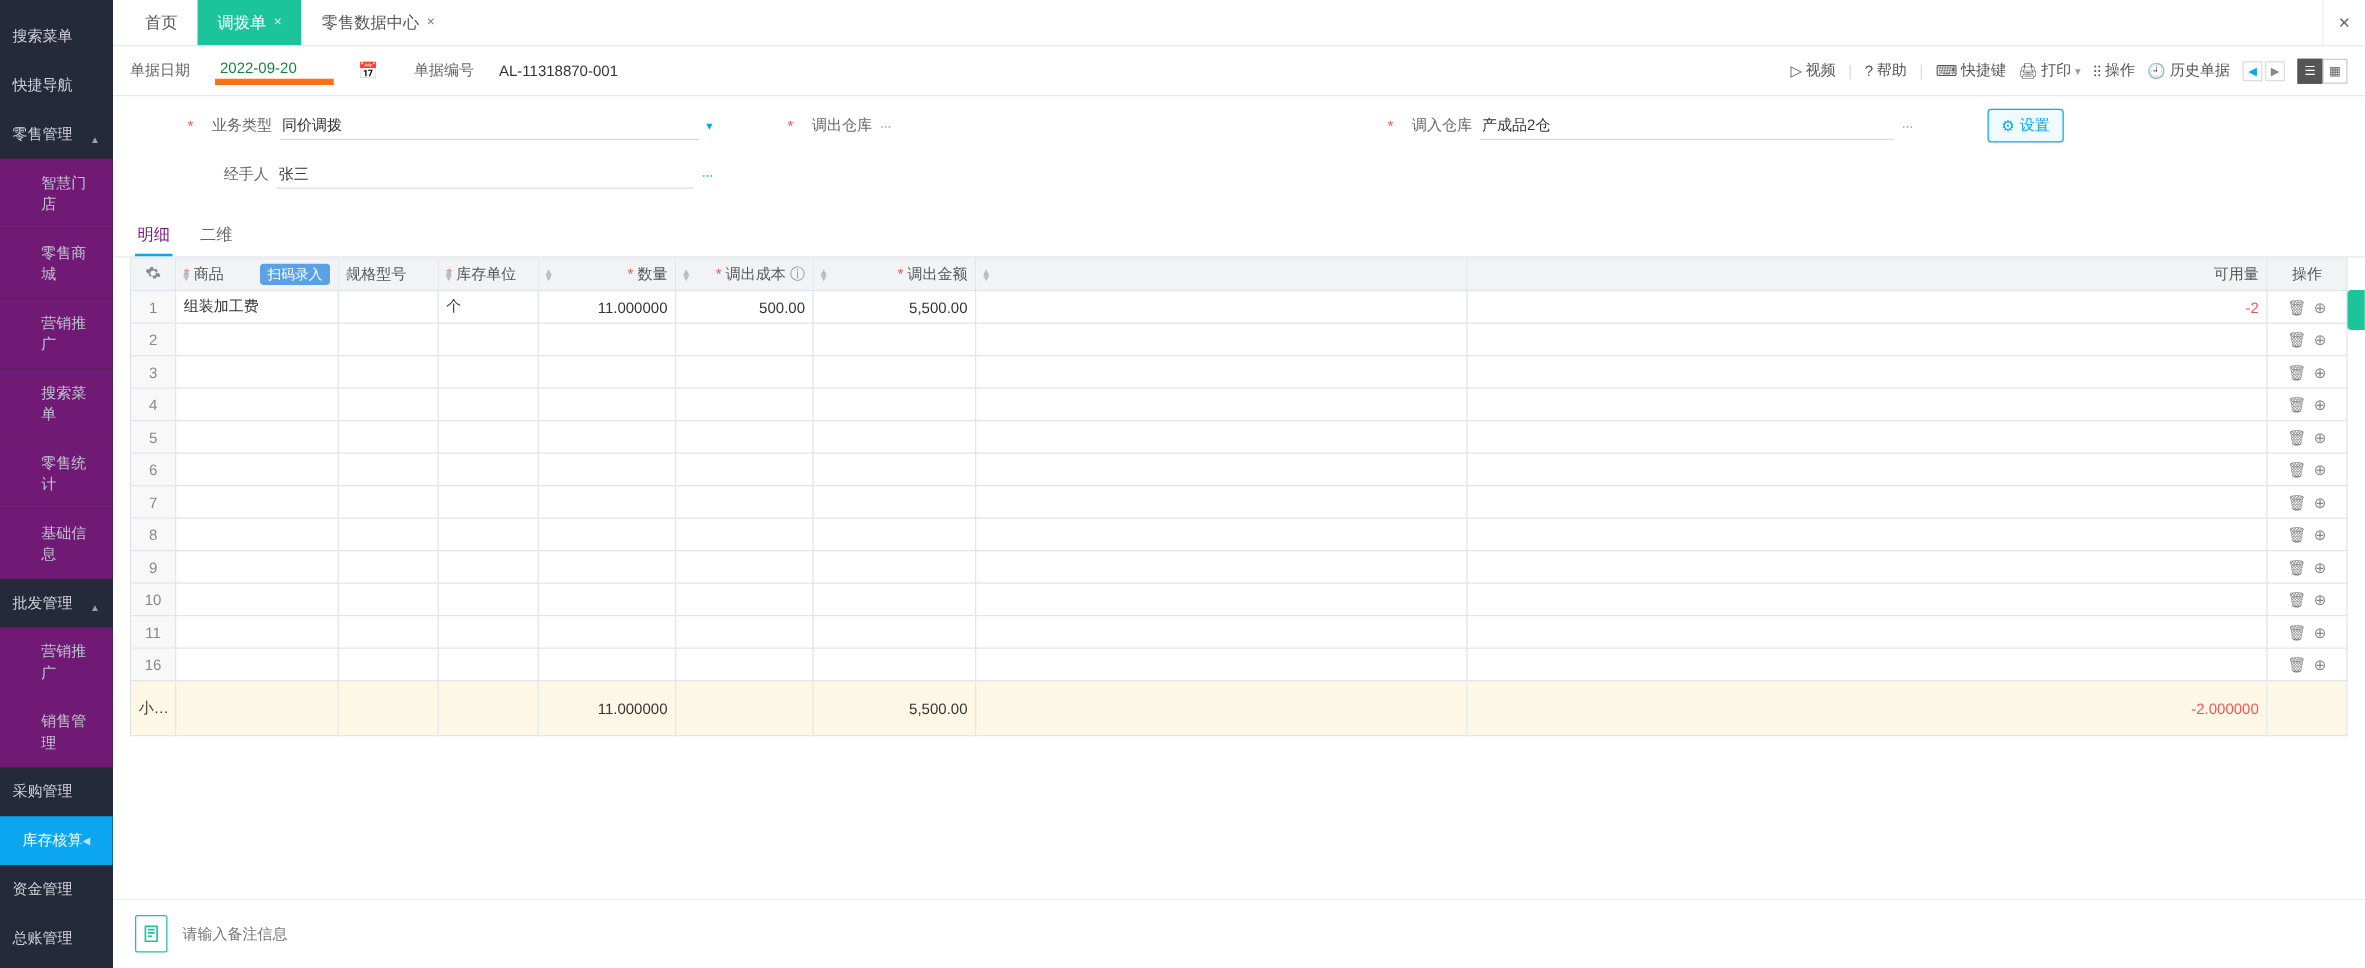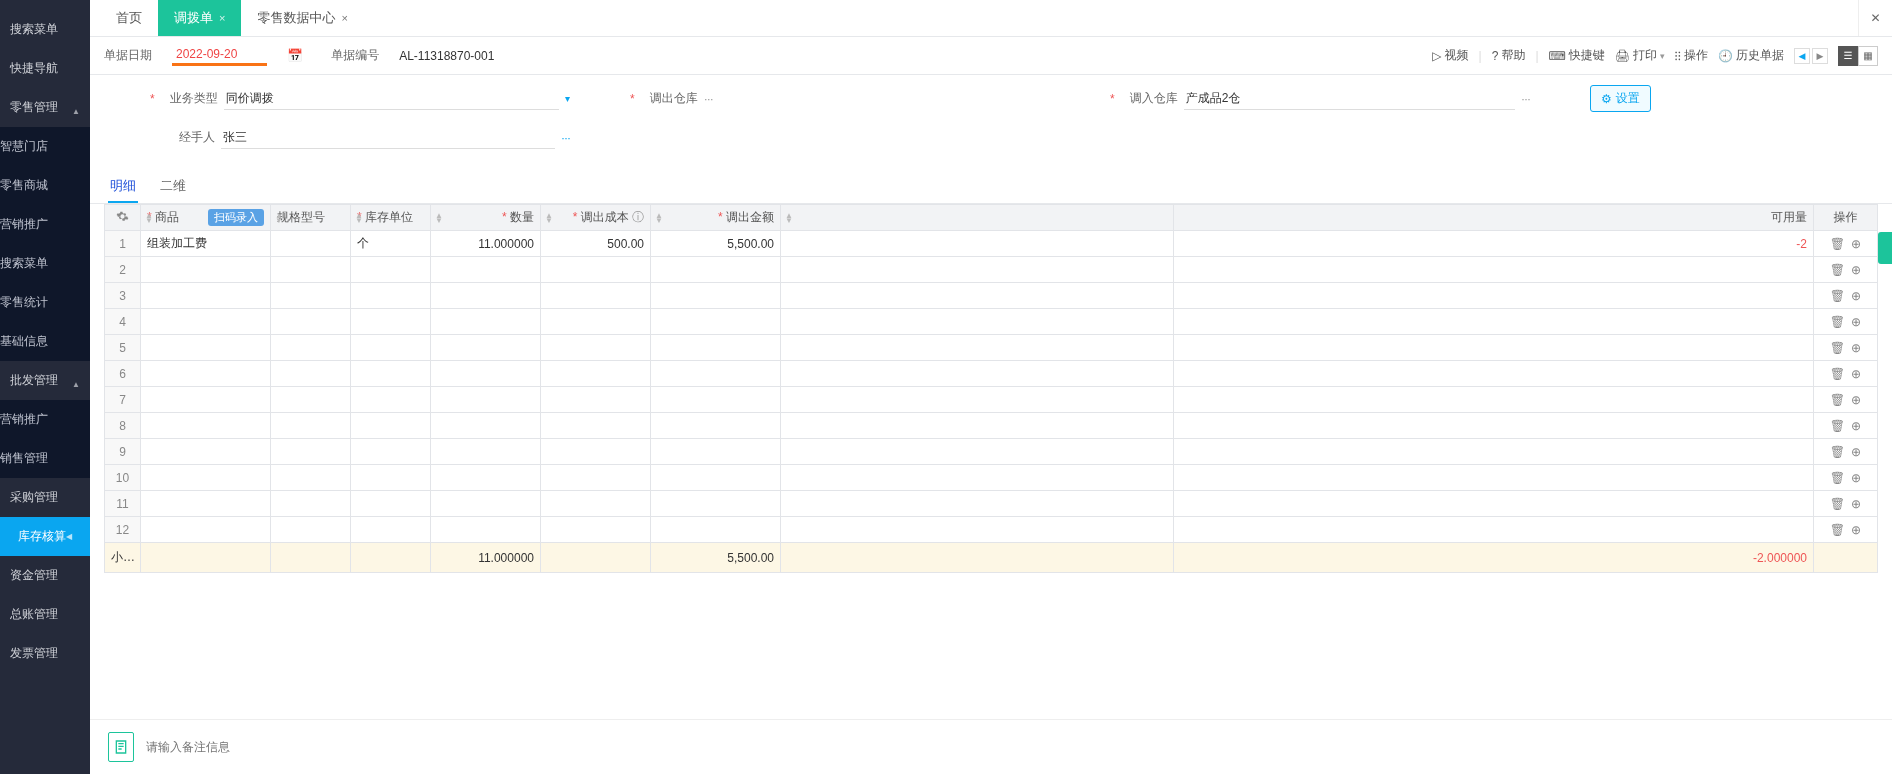--- a/index.html
+++ b/index.html
@@ -24,21 +24,21 @@
     }
     .sidebar-item {
       padding: 11px 10px;
       font-size: 12px;
       color: #d0d2d8;
       cursor: pointer;
       display: flex;
       align-items: center;
       justify-content: space-between;
     }
-    .sidebar-item.sub { padding-left: 0; background: #0f172a; color: #bfc3cf;}
+    .sidebar-item.sub { padding-left: 33px; background: #701a75; color: #bfc3cf;}
     .sidebar-item.section { font-weight: 500; align-items: flex-end; }
     .sidebar-item.active { background: #0aa6f0; color: #fff; justify-content: center; }
     .sidebar-chevron { opacity: .7; font-size: 8px; }
 
     
     .main {
       margin-left: 90px;
       height: 100vh;
       display: flex;
       flex-direction: column;
@@ -83,22 +83,22 @@
     .doc-header .left {
       display:flex; align-items:center; gap:20px;
     }
     .doc-header .right {
       margin-left:auto;
       display:flex; align-items:center; gap:10px;
       color:#666;
     }
     .kv-label { color:#666; font-size:12px; }
     .doc-date {
-      border:none; border-bottom:3px solid #f97316;
-      padding:2px 4px; width:95px; font-size:12px; color:#ef4444;
+      border:none; border-bottom:5px solid #f97316;
+      padding:2px 4px; width:95px; font-size:12px; color:#15803d;
     }
     .cal-icon { color:#999; font-size:13px; }
 
     .toolbar-link { display:inline-flex; align-items:center; gap:3px; cursor:pointer; color:#555; font-size:12px;}
     .toolbar-sep { color:#ddd; }
     .toolbar-carets { display:flex; gap:2px; }
     .caret-btn { width:16px;height:16px;border:1px solid #ddd;display:flex;align-items:center;justify-content:center;cursor:pointer;color:#888;font-size:9px;}
     .view-toggle { display:flex;}
     .view-toggle .vt { width:20px;height:20px;border:1px solid #ccc;display:flex;align-items:center;justify-content:center;font-size:10px;cursor:pointer;}
     .view-toggle .vt.on { background:#555;color:#fff;border-color:#555;}
@@ -129,21 +129,21 @@
       padding:4px 10px; border-radius:3px; font-size:12px;
       display:inline-flex; align-items:center; gap:4px; cursor:pointer;
     }
 
     
     .subtabs {
       display:flex; gap:20px; padding:4px 18px 0 18px;
       border-bottom:1px solid #e6e8eb;
     }
     .subtab { padding:6px 2px; font-size:13px; color:#666; cursor:pointer; border-bottom:2px solid transparent;}
-    .subtab.active { color:#1d4ed8; border-bottom-color:#0aa6f0; }
+    .subtab.active { color:#701a75; border-bottom-color:#0aa6f0; }
 
     
     .table-wrap {
       flex:1; overflow:auto; padding:0 14px;
     }
     table { width:100%; border-collapse:collapse; table-layout:fixed;}
     th, td {
       border:1px solid #e2e4e8; font-size:12px;
       height:26px; padding:0 6px;
       overflow:hidden; white-space:nowrap; text-overflow:ellipsis;
@@ -171,21 +171,21 @@
 
     .row-ops { display:flex; gap:6px; justify-content:center; color:#888; font-size:12px;}
     .row-ops span { cursor:pointer;}
 
     .scan-badge {
       background:#5aa2e5; color:#fff; border-radius:3px;
       padding:1px 6px; font-size:11px; float:right; cursor:pointer;
     }
 
     tfoot td {
-      background:#fdf7e5; font-weight:500; height:30px;margin-top:36px;
+      background:#fdf7e5; font-weight:500; height:44px;margin-top:36px;
     }
 
     
     .remarks {
       display:flex; align-items:center; gap:12px;
       padding:12px 18px; border-top:1px solid #eee;
     }
     .remarks-icon {
       width:26px; height:30px; border:1px solid #1cc49b; border-radius:2px;
       display:flex;align-items:center;justify-content:center;
@@ -581,21 +581,21 @@
             <td></td>
             <td class="txt-right"></td>
             <td>
               <div class="row-ops">
                 <span>🗑</span>
                 <span>⊕</span>
               </div>
             </td>
           </tr>
           <tr>
-            <td class="idx">12</td>
+            <td class="idx">16</td>
             <td class="txt-left"></td>
             <td></td>
             <td class="txt-left"></td>
             <td class="txt-right"></td>
             <td class="txt-right"></td>
             <td class="txt-right"></td>
             <td></td>
             <td class="txt-right"></td>
             <td>
               <div class="row-ops">

